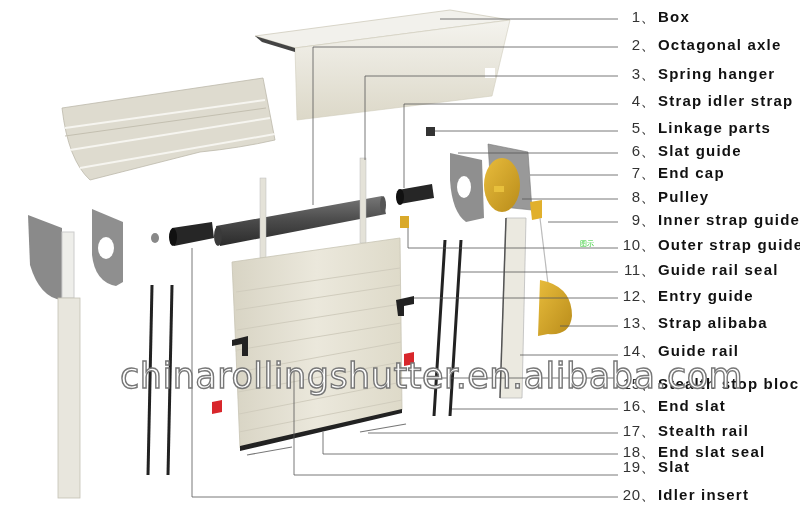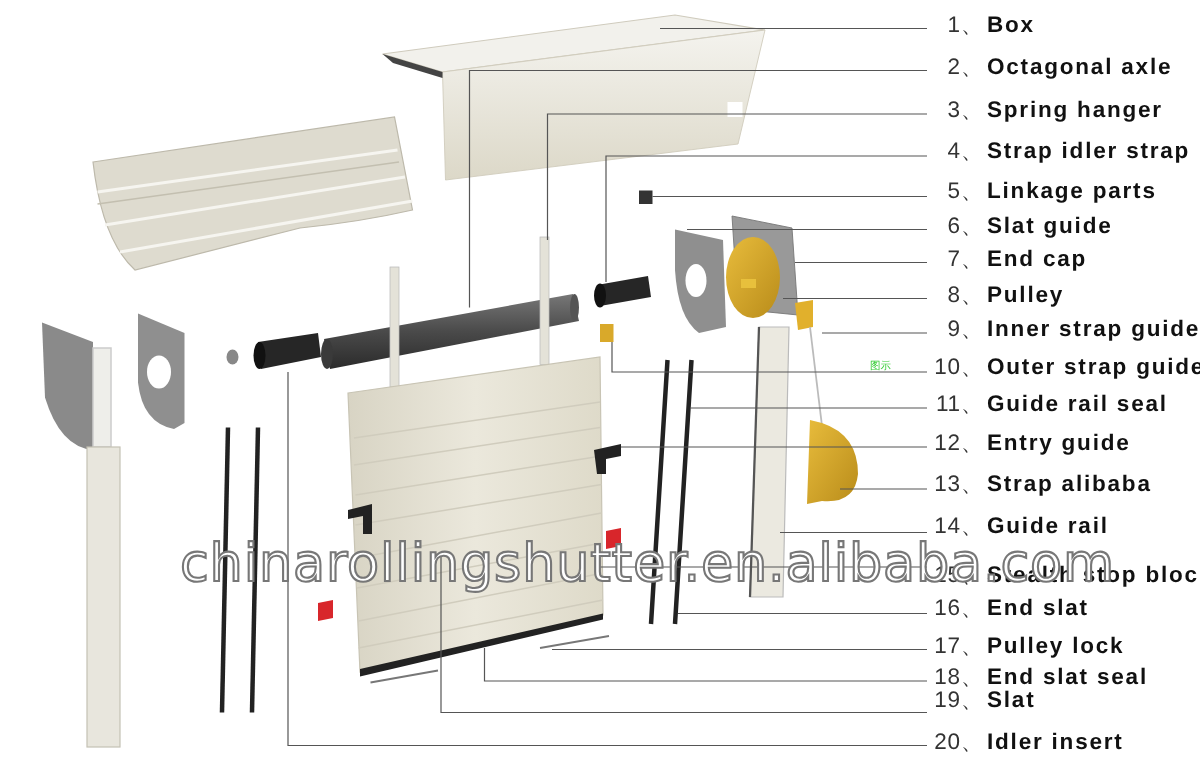--- a/index.html
+++ b/index.html
@@ -169,19 +169,19 @@
 <div class="label" style="top:167px"><span class="num">7、</span><span>End cap</span></div>
 <div class="label" style="top:191px"><span class="num">8、</span><span>Pulley</span></div>
 <div class="label" style="top:214px"><span class="num">9、</span><span>Inner strap guide</span></div>
 <div class="label" style="top:239px"><span class="num">10、</span><span>Outer strap guide</span></div>
 <div class="label" style="top:264px"><span class="num">11、</span><span>Guide rail seal</span></div>
 <div class="label" style="top:290px"><span class="num">12、</span><span>Entry guide</span></div>
 <div class="label" style="top:317px"><span class="num">13、</span><span>Strap alibaba</span></div>
 <div class="label" style="top:345px"><span class="num">14、</span><span>Guide rail</span></div>
 <div class="label" style="top:378px"><span class="num">15、</span><span>Stealth stop block</span></div>
 <div class="label" style="top:400px"><span class="num">16、</span><span>End slat</span></div>
-<div class="label" style="top:425px"><span class="num">17、</span><span>Pulley lock</span></div>
+<div class="label" style="top:425px"><span class="num">17、</span><span>Stealth rail</span></div>
 <div class="label" style="top:446px"><span class="num">18、</span><span>End slat seal</span></div>
 <div class="label" style="top:461px"><span class="num">19、</span><span>Slat</span></div>
 <div class="label" style="top:489px"><span class="num">20、</span><span>Idler insert</span></div>
 
 <div class="stamp">图示</div>
 <div class="watermark">chinarollingshutter.en.alibaba.com</div>
 
 </body></html>

